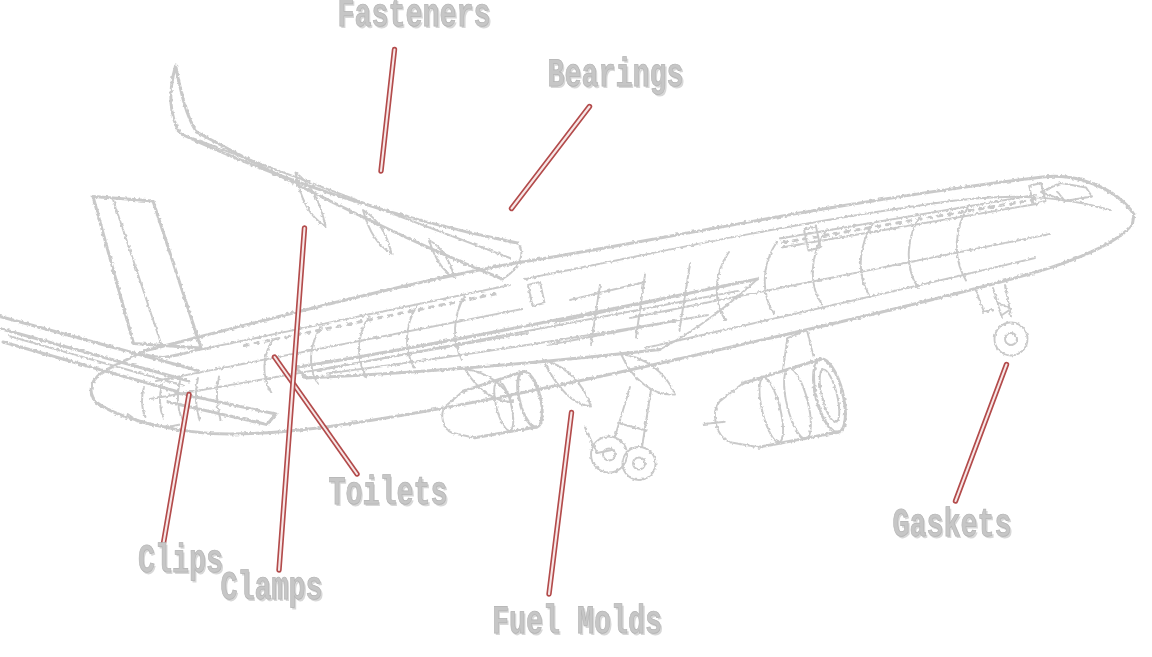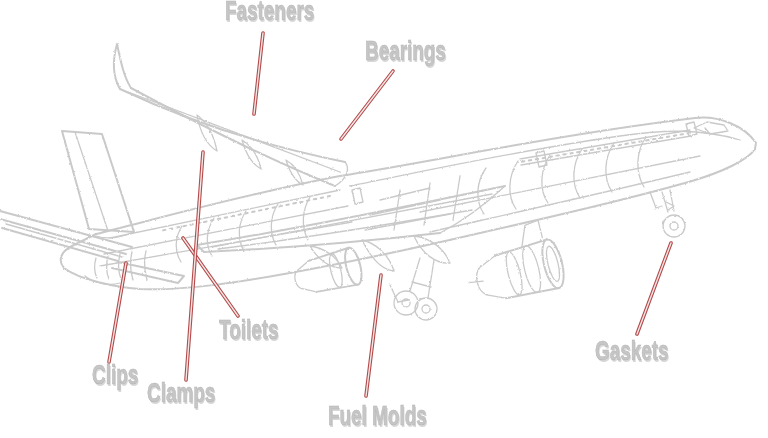--- a/index.html
+++ b/index.html
@@ -1,21 +1,21 @@
 <!DOCTYPE html>
 <html><head>
 <meta charset="utf-8">
 <style>
   html,body{margin:0;padding:0;background:#ffffff;}
   .stage{
     position:relative;
     width:768px;height:438px;
     overflow:hidden;
     background:var(--bg,#ffffff);
-    font-family:Liberation Sans, sans-serif;
+    font-family:Liberation Mono, monospace;
   }
   .stage svg{position:absolute;left:0;top:0;}
   .sk{stroke:var(--sketch,#c7c7c7);fill:none;stroke-linecap:round;stroke-linejoin:round;}
   .w2{stroke-width:2;}
   .w1{stroke-width:1.3;}
   .dash{stroke-dasharray:2.5,4.5;stroke-width:2;}
   .callout-label{
     position:absolute;
     font-weight:bold;
     font-size:27px;

